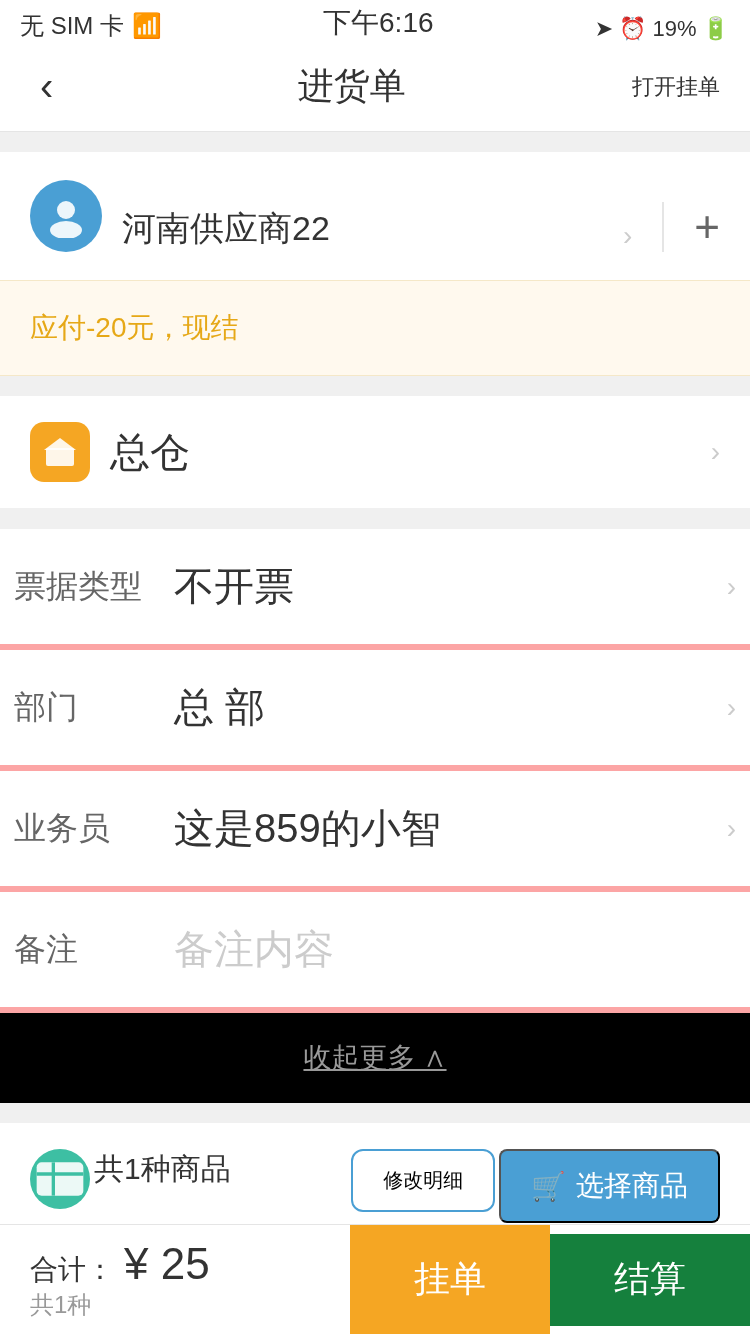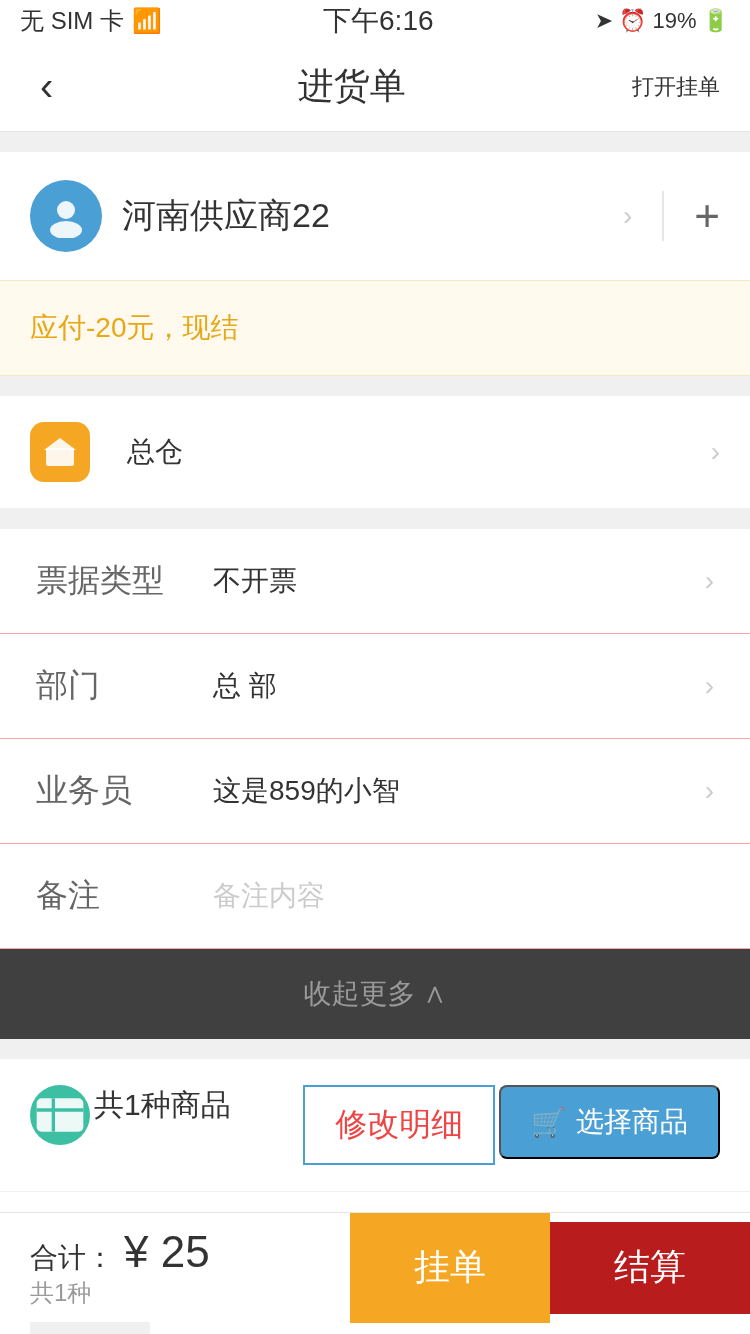--- a/index.html
+++ b/index.html
@@ -12,21 +12,21 @@
       font-size: 32px;
       color: #333;
     }
 
     
     .status-bar {
       width: 750px;
       height: 42px;
       background: #fff;
       display: flex;
-      align-items: center;
+      align-items: flex-end;
       justify-content: space-between;
       padding: 0 20px;
       font-size: 24px;
       color: #333;
     }
     .status-left { display: flex; align-items: center; gap: 8px; }
     .status-center { font-size: 28px; font-weight: 500; }
     .status-right { display: flex; align-items: center; gap: 6px; font-size: 22px; }
 
     
@@ -66,21 +66,21 @@
 
     
     .card {
       background: #fff;
       margin-bottom: 0;
     }
 
     
     .supplier-row {
       display: flex;
-      align-items: center;
+      align-items: flex-end;
       padding: 28px 30px;
       background: #fff;
     }
     .supplier-avatar {
       width: 72px;
       height: 72px;
       border-radius: 50%;
       background: #4a9fd4;
       display: flex;
       align-items: center;
@@ -119,22 +119,22 @@
       color: #e6a817;
       border-top: 1px solid #f5e8c8;
       border-bottom: 1px solid #f5e8c8;
     }
 
     
     .form-row {
       background: #fff;
       display: flex;
       align-items: center;
-      padding: 30px 36px;
-      border-bottom: 1px solid #fca5a5;
+      padding: 30px 14px;
+      border-bottom: 6px solid #fca5a5;
       min-height: 100px;
     }
     .form-row-icon {
       width: 60px;
       height: 60px;
       border-radius: 14px;
       background: #f5a623;
       display: flex;
       align-items: center;
       justify-content: center;
@@ -143,23 +143,22 @@
     }
     .form-row-icon svg { width: 36px; height: 36px; }
     .form-label {
       font-size: 32px;
       color: #666;
       width: 160px;
       flex-shrink: 0;
     }
     .form-value {
       flex: 1;
-      font-size: 28px;
-      color: #333;
-      margin-left: 17px;
+      font-size: 40px;
+      color: #333;
     }
     .form-value.placeholder {
       color: #ccc;
     }
     .form-chevron {
       font-size: 28px;
       color: #ccc;
       margin-left: 10px;
     }
 
@@ -167,26 +166,27 @@
     .warehouse-row {
       background: #fff;
       display: flex;
       align-items: center;
       padding: 26px 30px;
       border-bottom: 1px solid #f0f0f0;
     }
 
     
     .collapse-toggle {
-      background: #404040;
+      background: #000000;
       text-align: center;
       padding: 26px;
       font-size: 28px;
       color: #999;
       cursor: pointer;
+      text-decoration: underline;
     }
 
     
     .product-section-header {
       background: #fff;
       display: flex;
       align-items: flex-start;
       padding: 26px 30px;
       gap: 4px;
     }
@@ -200,25 +200,25 @@
       justify-content: center;
       flex-shrink: 0;
     }
     .product-count {
       flex: 1;
       font-size: 30px;
       color: #333;
     }
     .btn-outline {
       border: 2px solid #4a9fd4;
-      color: #ef4444;
+      color: #000000;
       background: #fff;
       padding: 16px 30px;
-      font-size: 32px;
-      border-radius: 0;
+      font-size: 20px;
+      border-radius: 12px;
       cursor: pointer;
     }
     .btn-primary {
       background: #4a9fd4;
       color: #fff;
       padding: 16px 30px;
       font-size: 28px;
       border-radius: 8px;
       cursor: pointer;
       display: flex;
@@ -263,21 +263,21 @@
     .product-more {
       font-size: 36px;
       color: #999;
       cursor: pointer;
       padding: 10px;
     }
 
     
     .bottom-bar {
       position: fixed;
-      bottom: 12px;
+      bottom: 0;
       width: 750px;
       height: 110px;
       display: flex;
       align-items: center;
       background: #fff;
       border-top: 1px solid #e5e5e5;
     }
     .bottom-total {
       flex: 1;
       padding: 0 30px;
@@ -308,21 +308,21 @@
       font-size: 36px;
       display: flex;
       align-items: center;
       justify-content: center;
       cursor: pointer;
       flex-shrink: 0;
     }
     .btn-checkout {
       width: 200px;
       height: 92px;
-      background: #b91c1c;
+      background: #15803d;
       color: #fff;
       font-size: 36px;
       display: flex;
       align-items: center;
       justify-content: center;
       cursor: pointer;
       flex-shrink: 0;
     }
 
     .main-content {

